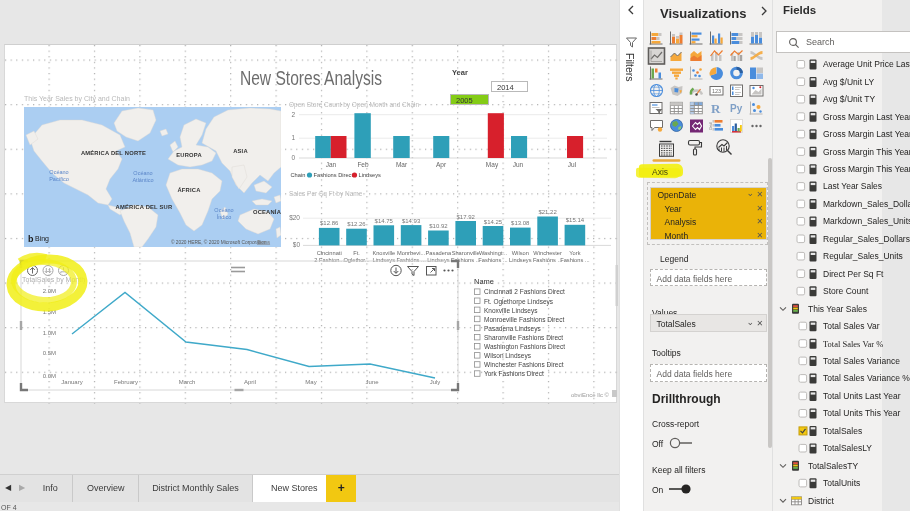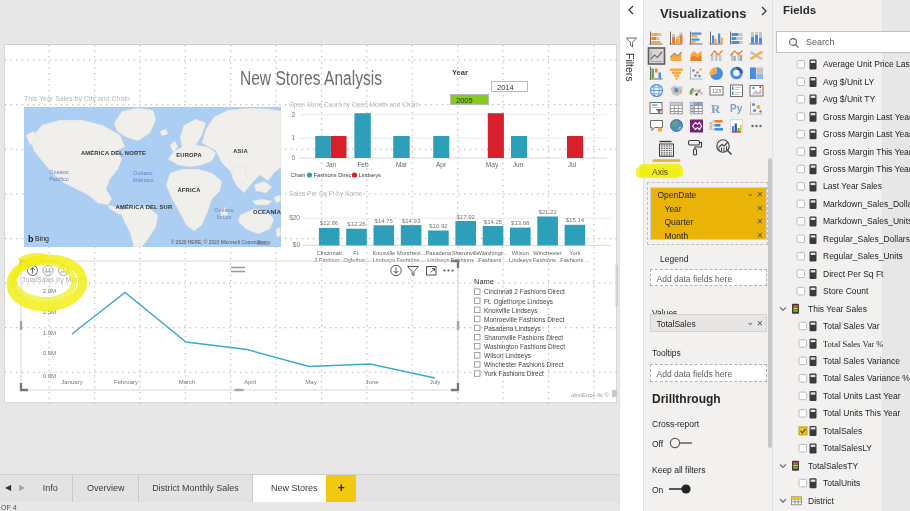--- a/index.html
+++ b/index.html
@@ -618,21 +618,21 @@
   </div>
 
   <div class="abs" id="wells" style="left:0; top:0; width:129px; height:511px; font-size:8.5px; color:#252423;">
     <div class="abs" style="left:3px; top:182px; width:121px; height:63px; border:1px dashed #c2c0be;"></div>
     <div class="abs" style="left:5.5px; top:186.5px; width:117px; height:53.5px; background:#eab308; border:1px solid #d4d2d0;">
       <div class="abs" style="left:7px; top:2.5px;">OpenDate</div>
       <div class="abs" style="left:96px; top:0.5px; color:#555; font-size:9px;">⌄</div>
       <div class="abs" style="left:106px; top:2.5px; color:#555; font-size:8px;">✕</div>
       <div class="abs" style="left:14px; top:16px;">Year</div>
       <div class="abs" style="left:106px; top:16px; color:#555; font-size:8px;">✕</div>
-      <div class="abs" style="left:14px; top:29.5px;">Quarter</div>
+      <div class="abs" style="left:14px; top:29.5px;">Analysis</div>
       <div class="abs" style="left:106px; top:29.5px; color:#555; font-size:8px;">✕</div>
       <div class="abs" style="left:14px; top:43px;">Month</div>
       <div class="abs" style="left:106px; top:43px; color:#555; font-size:8px;">✕</div>
     </div>
     <div class="abs" style="left:16px; top:254px;">Legend</div>
     <div class="abs" style="left:5.5px; top:268.8px; width:117.5px; height:17.7px; background:#fff; border:1px dashed #b6b4b1;">
       <div class="abs" style="left:6px; top:4px; color:#605e5c;">Add data fields here</div>
     </div>
     <div class="abs" style="left:8px; top:308px;">Values</div>
     <div class="abs" style="left:5.5px; top:314px; width:117.5px; height:18px; background:#e8e6e4; border:1px solid #d4d2d0;">

